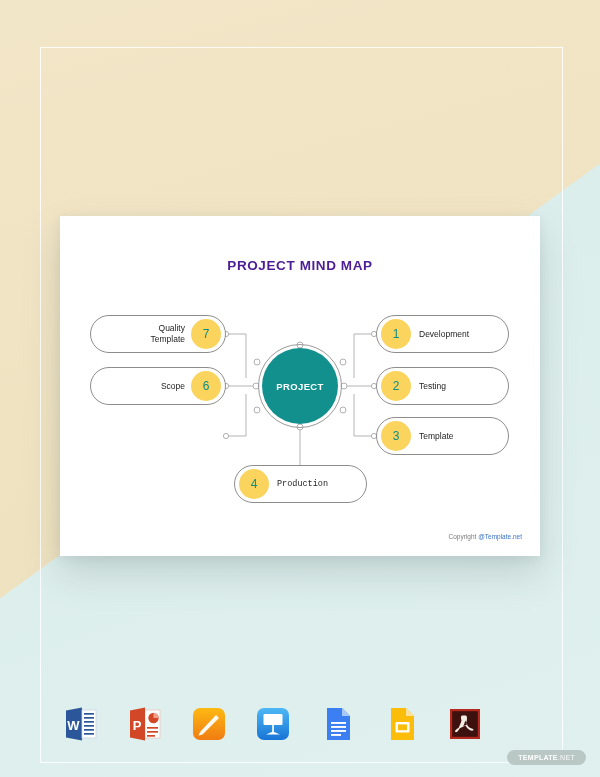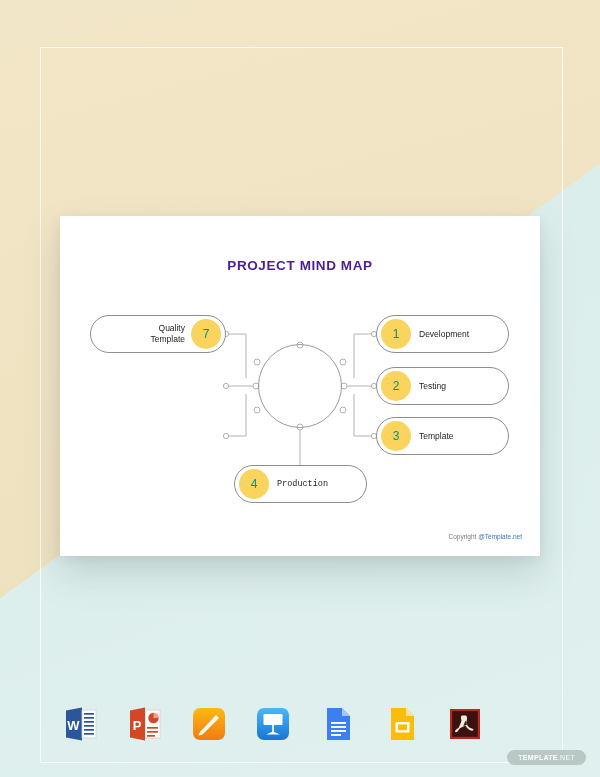--- a/index.html
+++ b/index.html
@@ -179,20 +179,24 @@
     </svg>
 
     <div class="node left" style="left:30px; top:99px;">
       <div class="node-label">
         <div>Quality</div>
         <div>Template</div>
       </div>
       <div class="node-badge">7</div>
     </div>
 
+    <div class="node left" style="left:30px; top:151px;">
+      <div class="node-label">Scope</div>
+      <div class="node-badge">6</div>
+    </div>
 
 
     <div class="node right" style="left:316px; top:99px;">
       <div class="node-badge">1</div>
       <div class="node-label">Development</div>
     </div>
 
     <div class="node right" style="left:316px; top:151px;">
       <div class="node-badge">2</div>
       <div class="node-label">Testing</div>
@@ -202,20 +206,23 @@
       <div class="node-badge">3</div>
       <div class="node-label">Template</div>
     </div>
 
     <div class="node bottom" style="left:174px; top:249px;">
       <div class="node-badge">4</div>
       <div class="node-label">Production</div>
     </div>
 
     <div class="center-ring"></div>
+    <div class="center-circle">
+      <span class="center-label">PROJECT</span>
+    </div>
   </div>
 
   <div class="copyright">
     <span>Copyright </span><span class="link">@Template.net</span>
   </div>
 </div>
 
 <div class="icon-row">
 
   <div class="app-icon">

